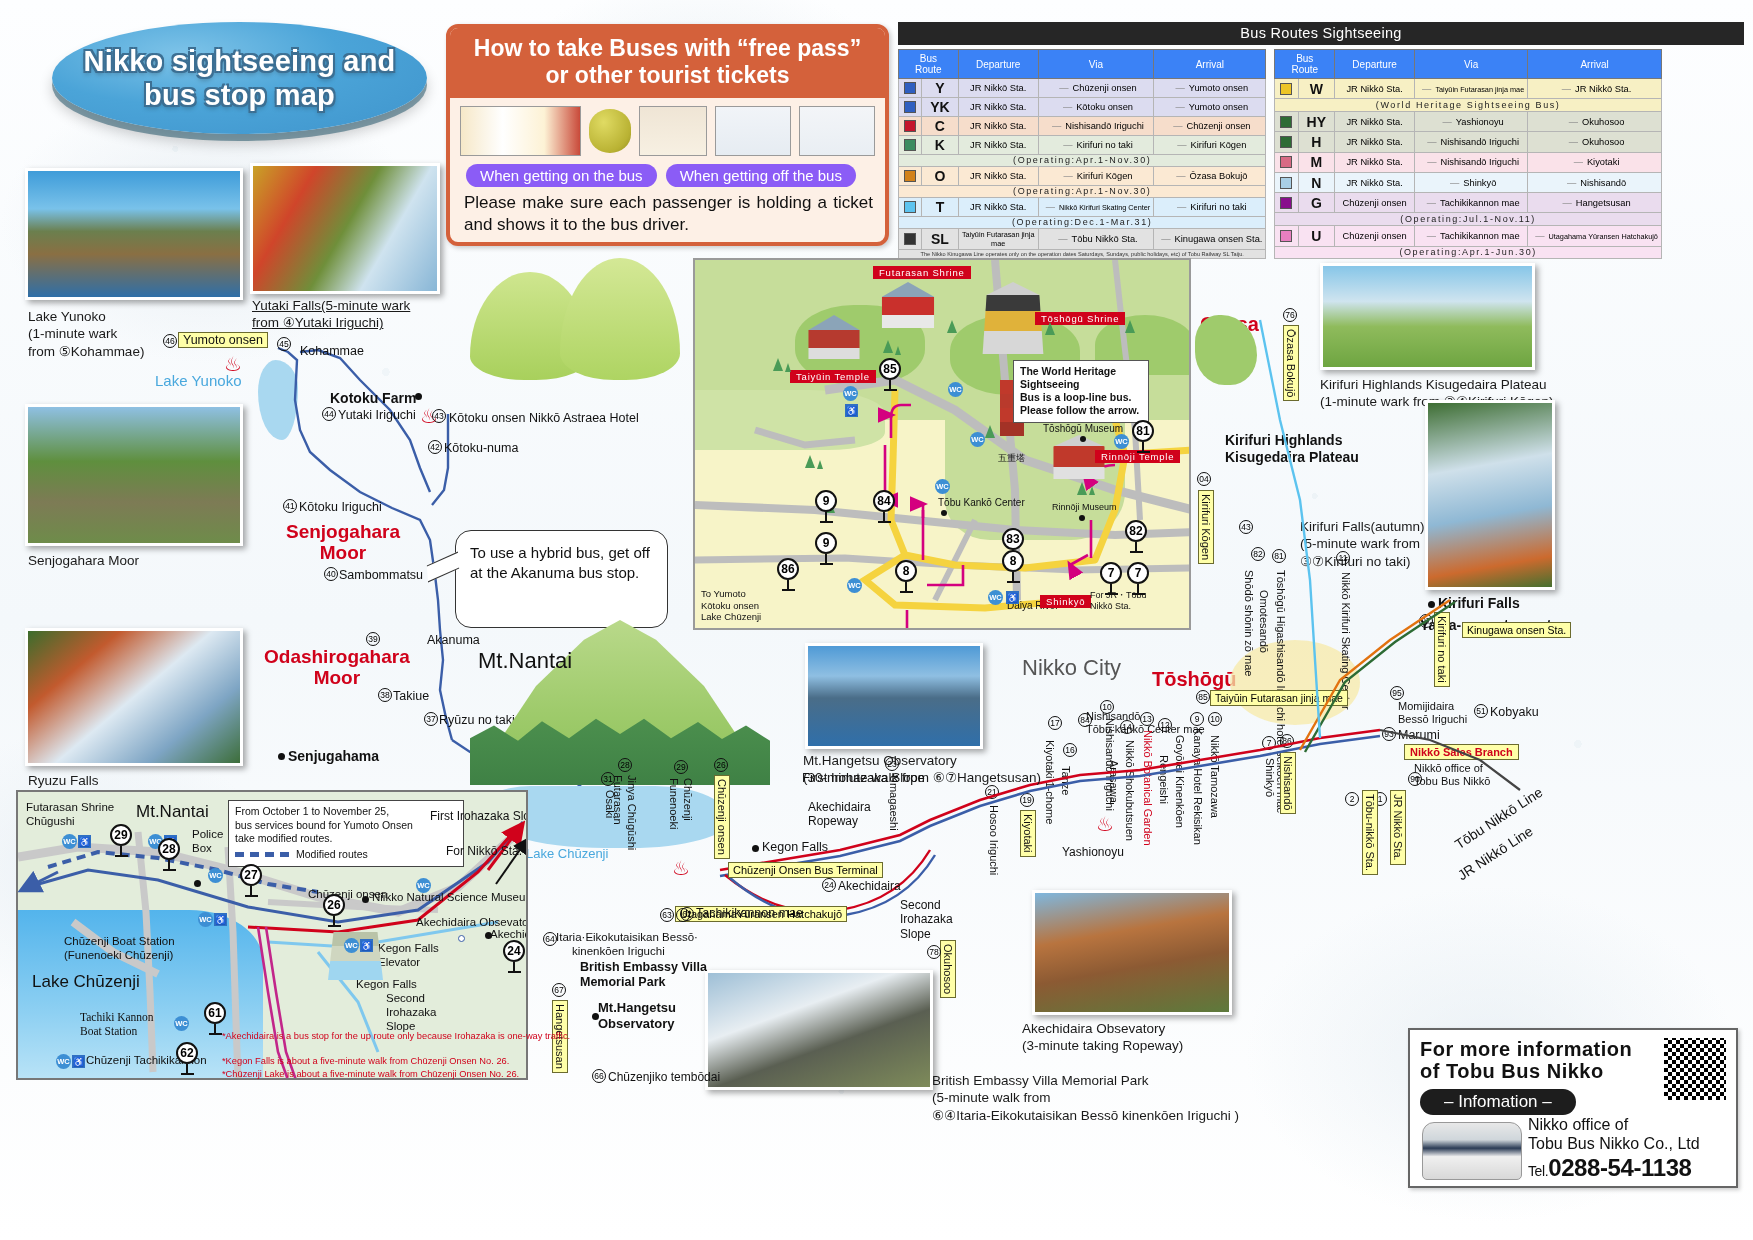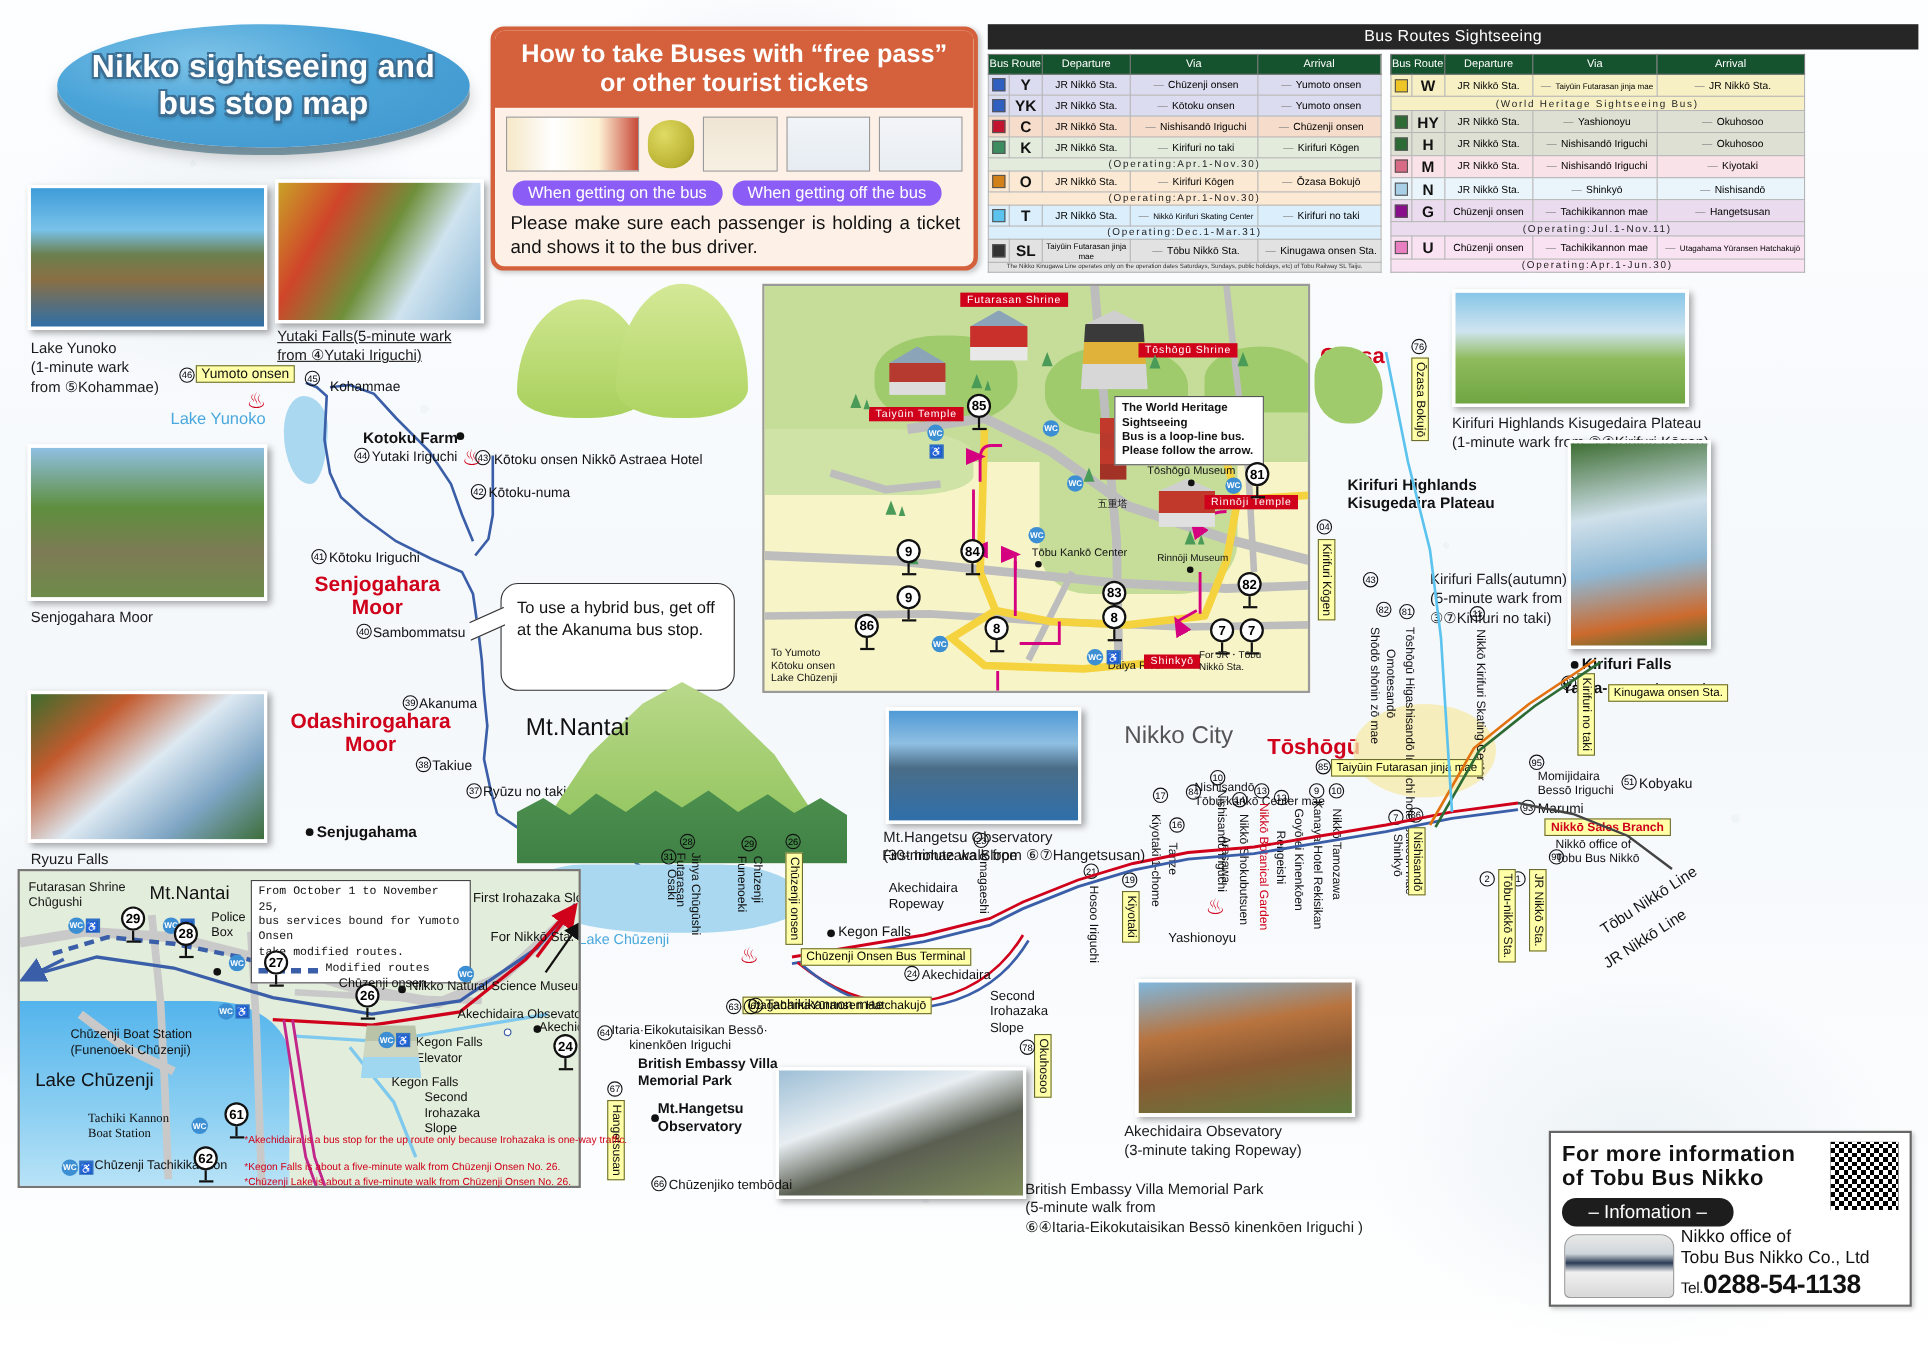--- a/index.html
+++ b/index.html
@@ -105,22 +105,22 @@
 
   
   .routes-wrap{ position:absolute; left:898px; top:22px; width:846px; }
   .routes-title{
     background:#262626; color:#fff; text-align:center;
     font-size:14.5px; padding:3px 0 4px; letter-spacing:.3px;
   }
   .tables{ display:flex; gap:8px; margin-top:4px; }
   table.rt{ border-collapse:collapse; background:#fff; font-size:9.3px; }
   table.rt th{
-    background:#14532d; color:#fff; font-weight:normal; font-size:10px;
-    padding:3px 0; border:1px solid #777; text-align:center;
+    background:#3b82f6; color:#fff; font-weight:normal; font-size:10px;
+    padding:3px 16px; border:1px solid #777; text-align:center;
   }
   table.rt td{ border:1px solid #b5b5b5; padding:1px 3px; vertical-align:middle; }
   td.sw{ width:17px; padding:0; text-align:center;}
   .swatch{ display:inline-block; width:12px; height:12px; border:1px solid #555; vertical-align:middle;}
   td.code{ width:30px; text-align:center; font-size:14px; font-weight:bold; color:#111;}
   td.rt-dep{ width:80px; text-align:center;}
   td.rt-via{ text-align:center;}
   td.rt-arr{ text-align:center;}
   .dash{color:#8a8a8a; padding:0 4px;}
   .oper{ display:block; text-align:center; letter-spacing:1.6px; font-size:9px; color:#222;}
@@ -529,21 +529,21 @@
 
   <span class="circnum" style="position:absolute;left:324px;top:567px;">40</span>
   <div class="lbl" style="left:339px; top:568px;">Sambommatsu</div>
 
   <div class="red-lbl" style="left:264px; top:646px; font-size:19px; line-height:1.12;">
     <div>Odashirogahara</div>
     <div style="text-align:center;">Moor</div>
   </div>
 
   <span class="circnum" style="position:absolute;left:366px;top:632px;">39</span>
-  <div class="lbl" style="left:381px; top:633px;">Akanuma</div>
+  <div class="lbl" style="left:381px; top:633px;padding-left:46px;">Akanuma</div>
 
   <span class="circnum" style="position:absolute;left:378px;top:688px;">38</span>
   <div class="lbl" style="left:393px; top:689px;">Takiue</div>
 
   <span class="circnum" style="position:absolute;left:424px;top:712px;">37</span>
   <div class="lbl" style="left:439px; top:713px;">Ryūzu no taki</div>
 
   <div class="dotmark" style="left:278px; top:753px;"></div>
   <div class="lbl lbl-b" style="left:288px; top:748px; font-size:14px;">Senjugahama</div>
 
@@ -998,21 +998,21 @@
           </marker>
         </defs>
     </svg>
 
     <div class="lbl" style="left:8px; top:8px; font-size:11.5px; line-height:1.22;">
       <div>Futarasan Shrine</div>
       <div>Chūgushi</div>
     </div>
     <div class="lbl" style="left:118px; top:10px; font-size:17px;">Mt.Nantai</div>
 
-    <div class="modbox" style="left:210px; top:8px; width:200px;font-family:Liberation Mono, monospace;">
+    <div class="modbox" style="left:210px; top:8px; width:236px;">
       <div>From October 1 to November 25,</div>
       <div>bus services bound for Yumoto Onsen</div>
       <div>take modified routes.</div>
       <div style="display:flex;align-items:center;gap:6px;margin-top:2px;">
         <span style="display:inline-block;width:55px;height:5px;
               background:repeating-linear-gradient(90deg,#3b5ea8 0 9px, transparent 9px 15px);"></span>
         <span>Modified routes</span>
       </div>
     </div>
 

